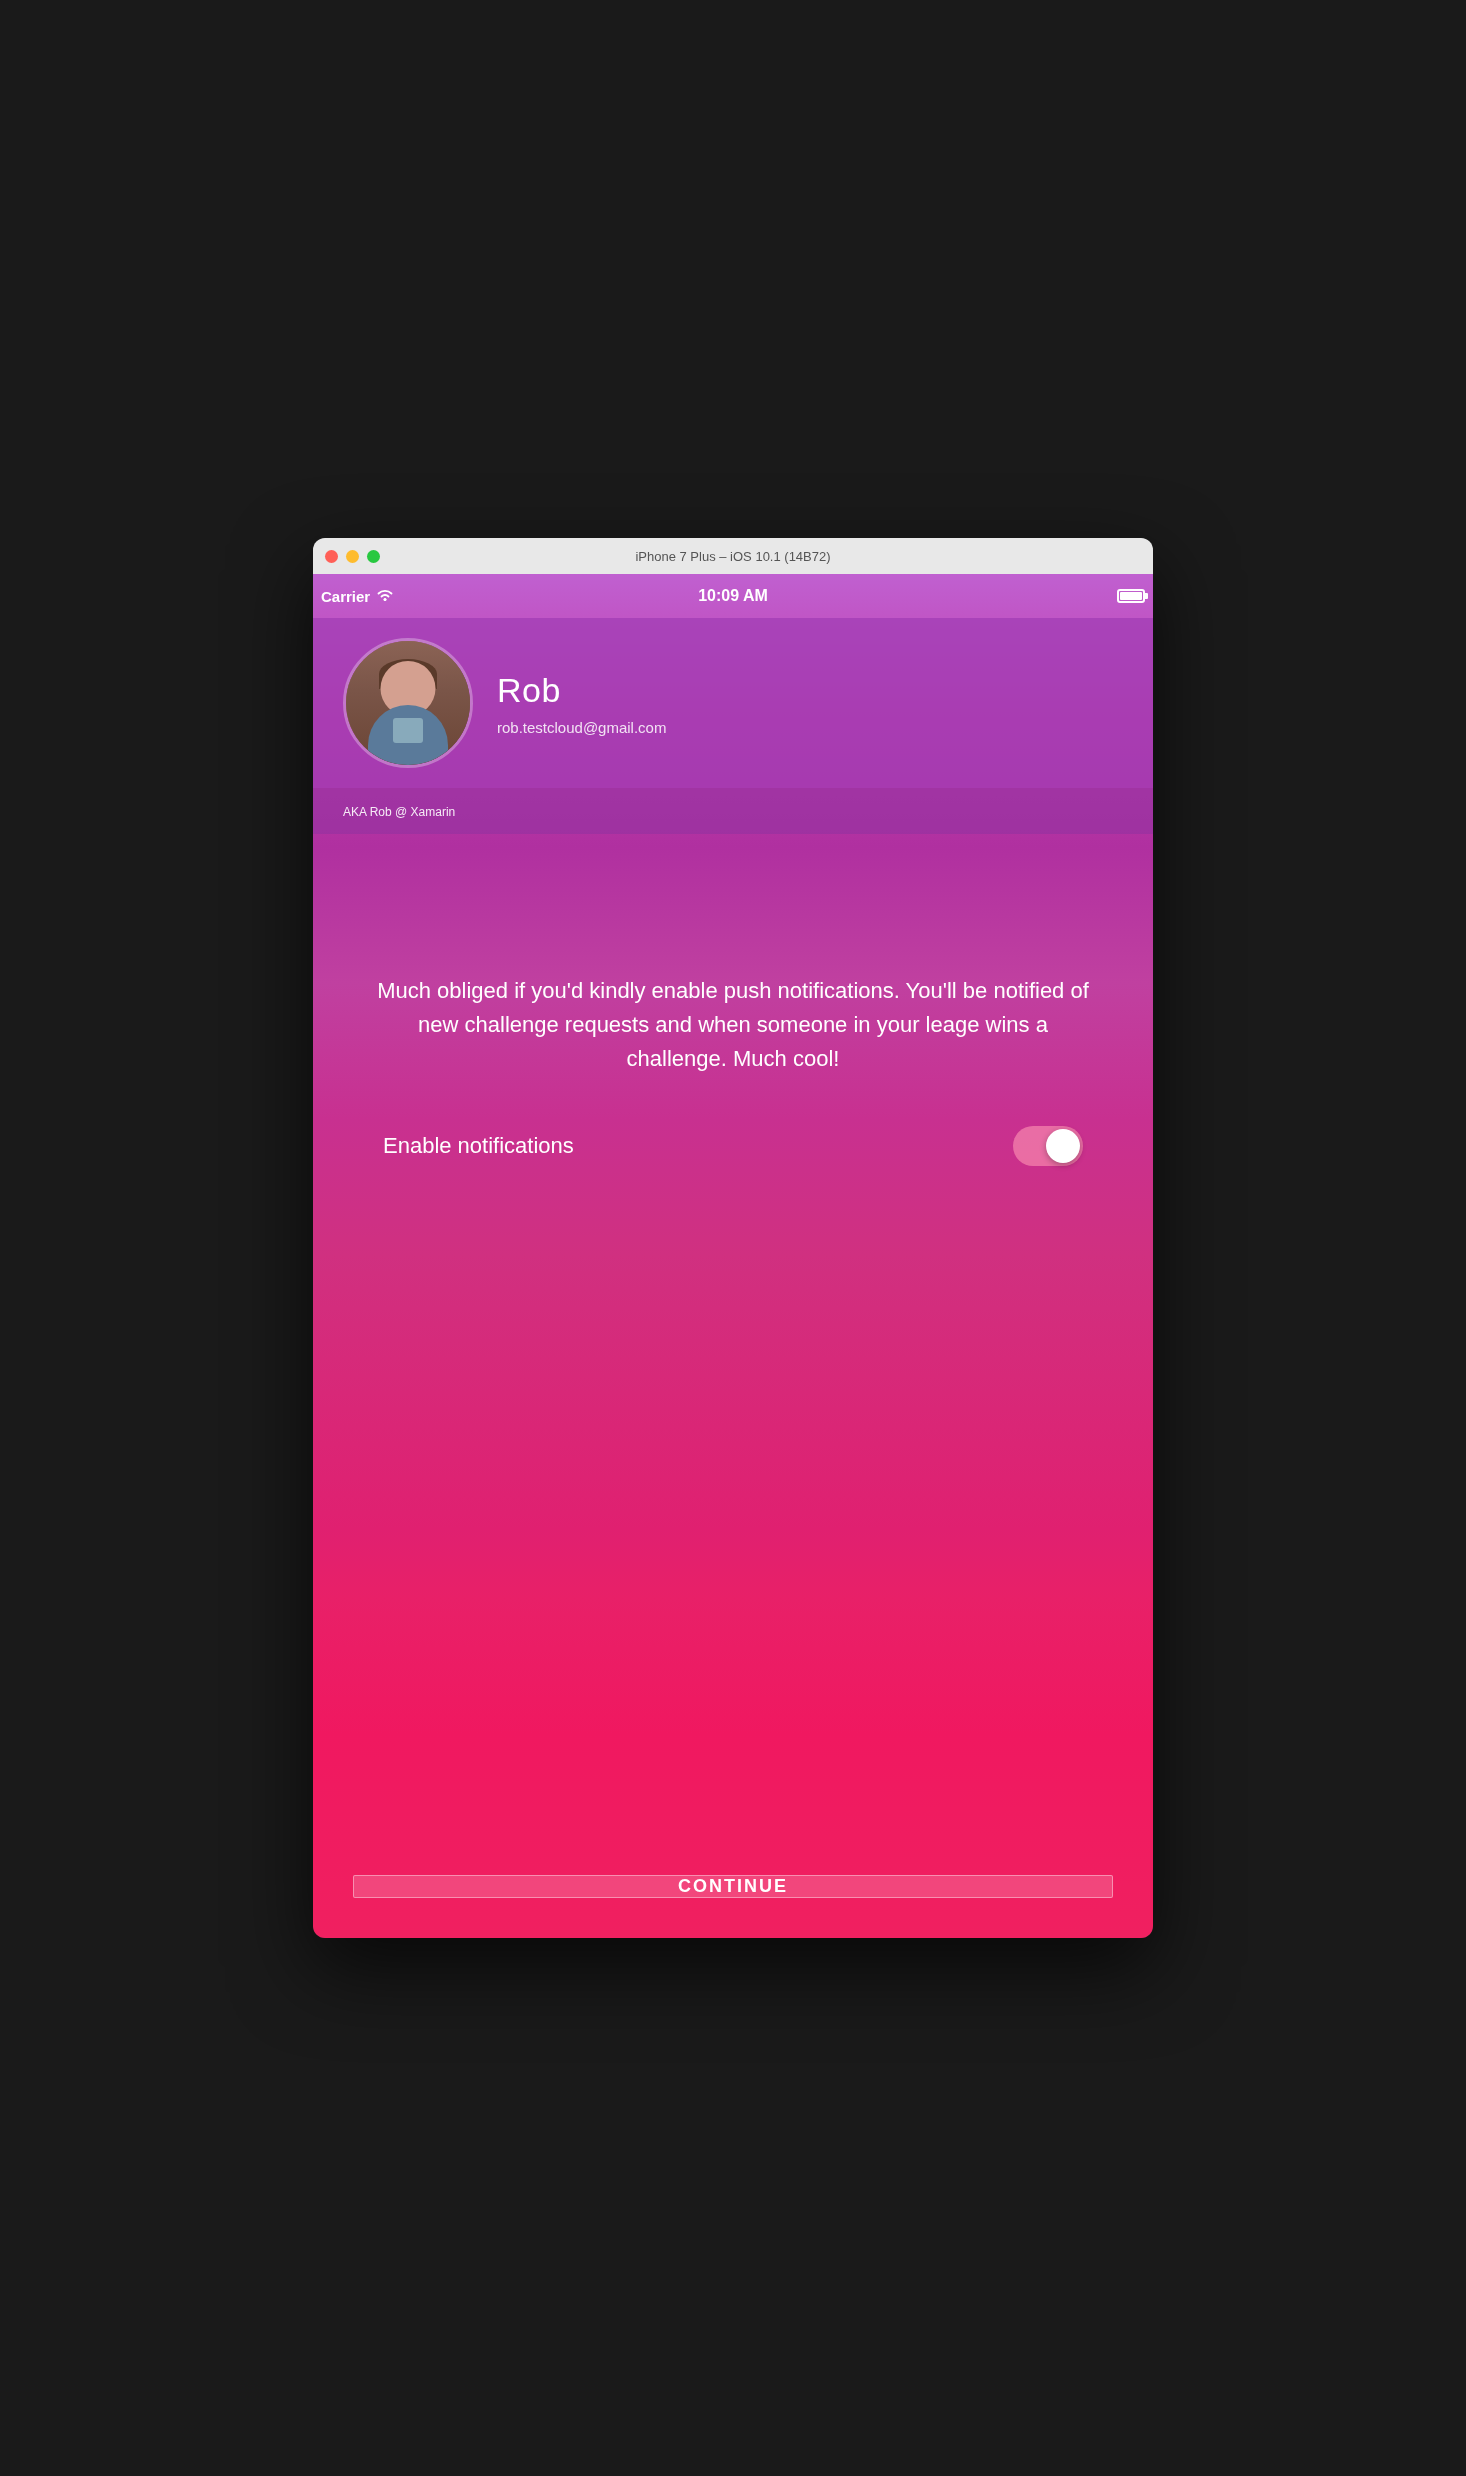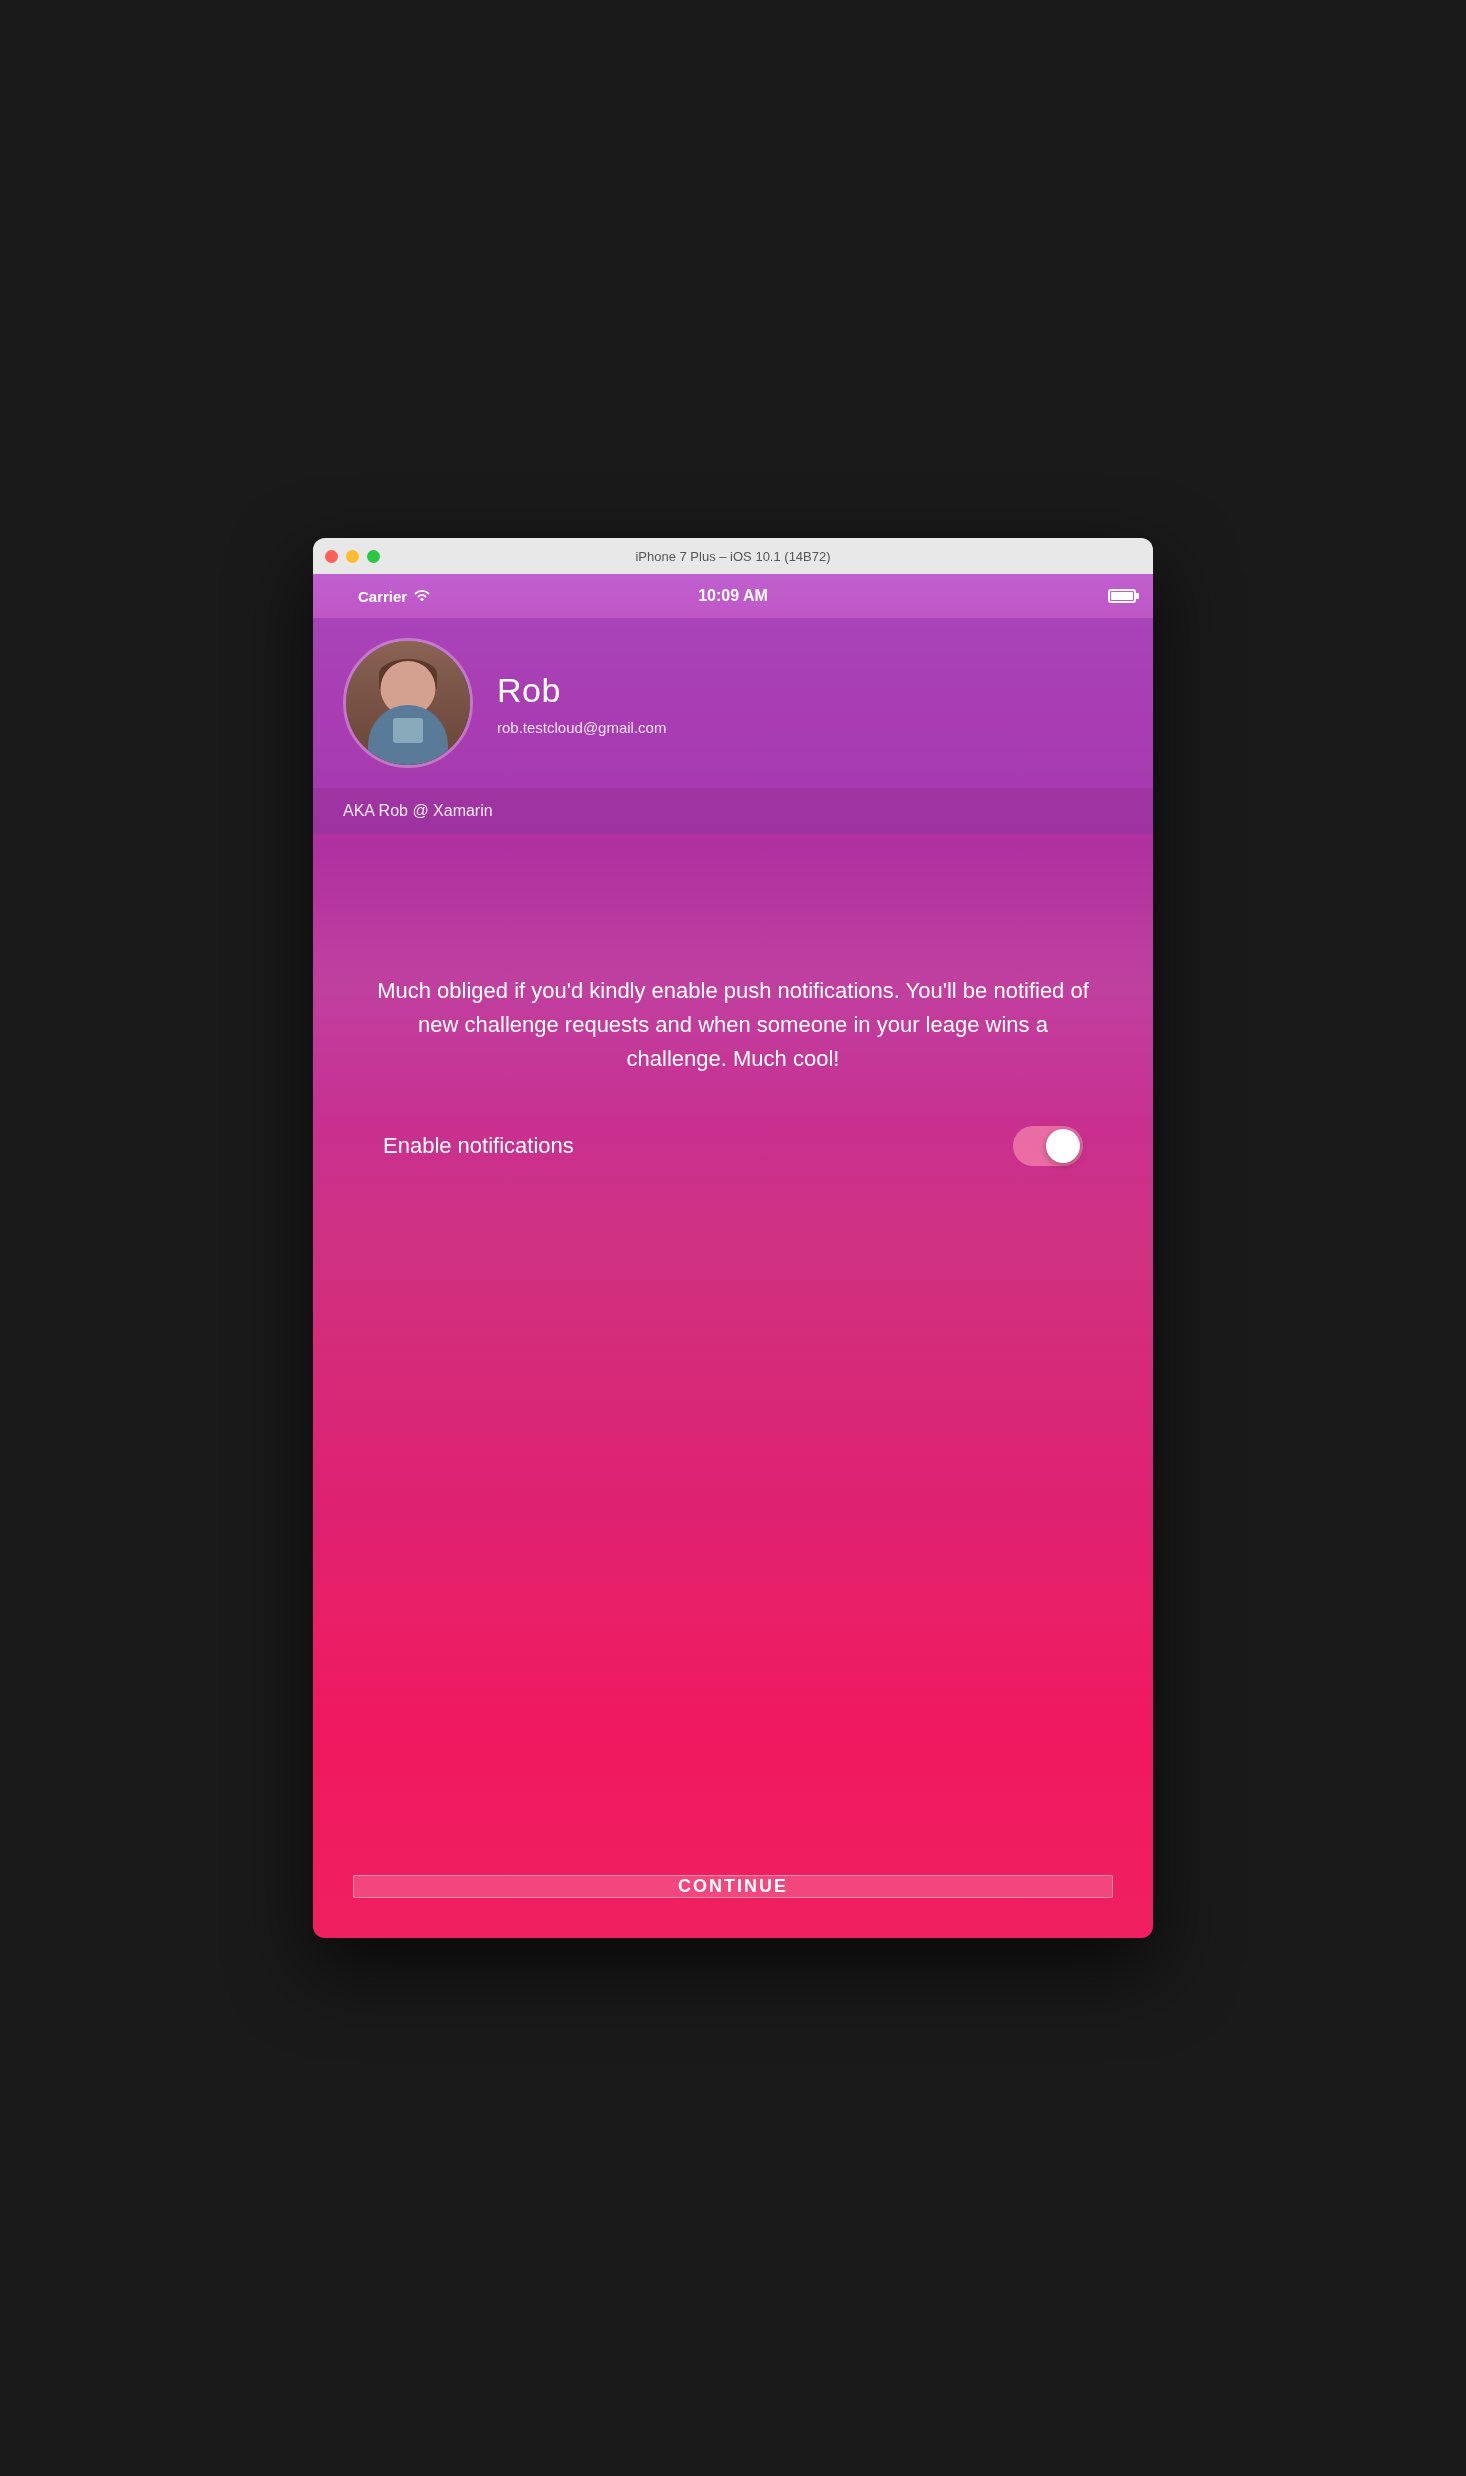--- a/index.html
+++ b/index.html
@@ -70,23 +70,22 @@
       background: linear-gradient(to bottom, #c060d0 0%, #c040b0 10%, #b030a0 20%, #c040a0 30%, #c83090 40%, #d03080 50%, #d82878 60%, #e02070 70%, #e82068 75%, #f01860 85%, #f02060 100%);
       position: relative;
       overflow: hidden;
     }
 
     .ios-status-bar {
       height: 44px;
       display: flex;
       align-items: center;
       justify-content: space-between;
-      padding: 0 17px;
-      flex-shrink: 0;
-      margin-left: 28px;
+      padding: 0 8px;
+      flex-shrink: 0;
     }
 
     .status-left {
       display: flex;
       align-items: center;
       gap: 6px;
       color: white;
       font-size: 15px;
       font-weight: 600;
     }
@@ -217,21 +216,21 @@
     }
 
     .aka-section {
       background: rgba(140, 50, 160, 0.5);
       padding: 14px 30px;
       flex-shrink: 0;
     }
 
     .aka-text {
       color: rgba(255,255,255,0.9);
-      font-size: 16px;
+      font-size: 12px;
       text-align: center;
     }
 
     .main-content {
       flex: 1;
       display: flex;
       flex-direction: column;
       padding: 60px 60px 40px 60px;
       justify-content: flex-start;
     }

